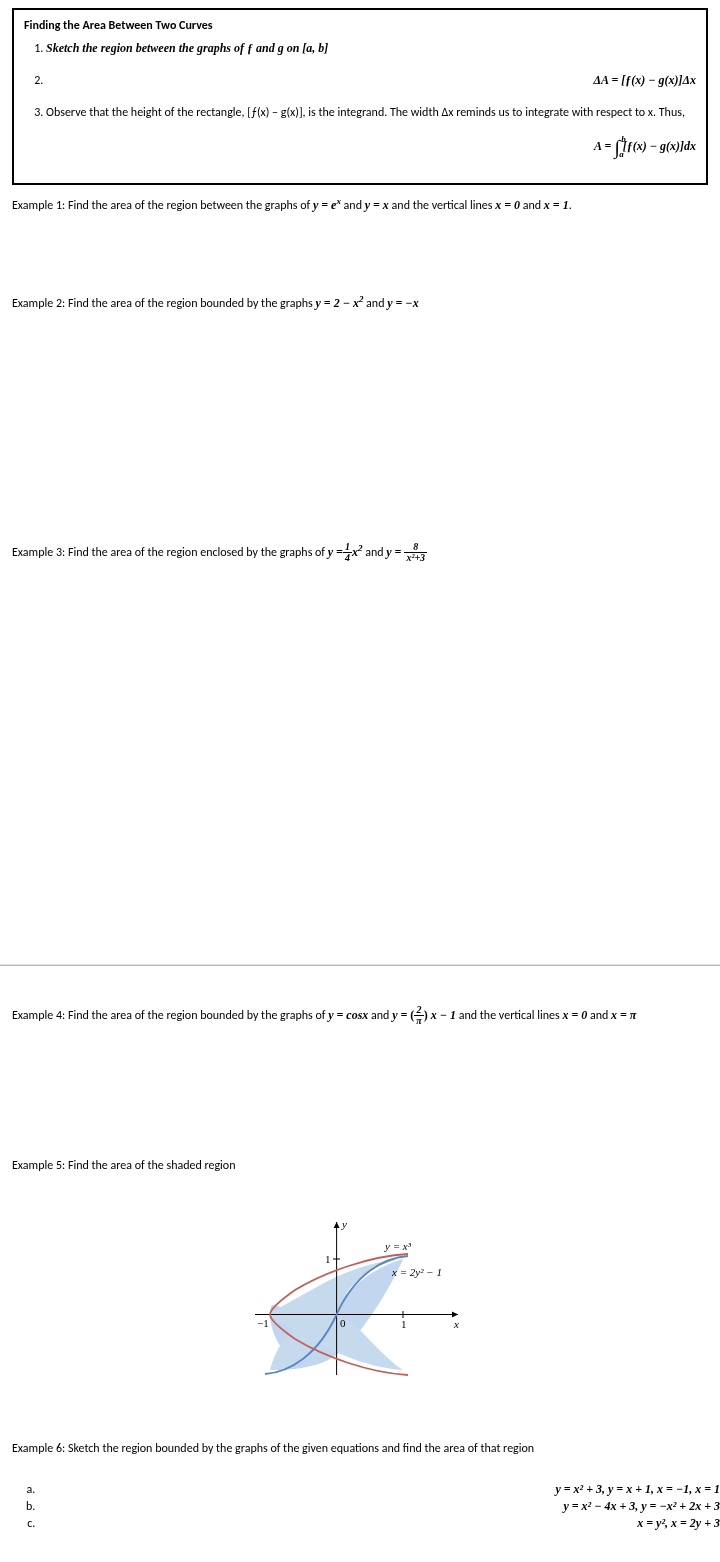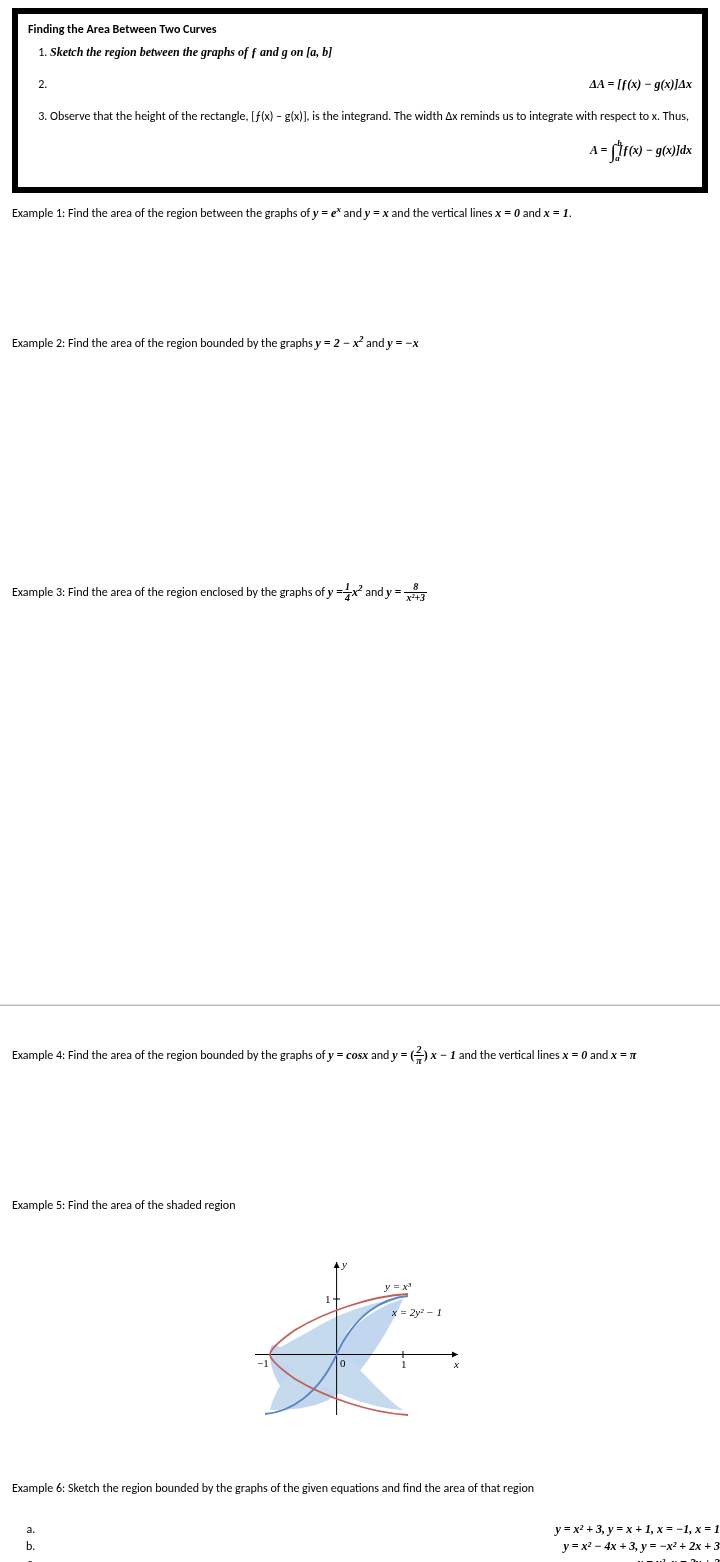--- a/index.html
+++ b/index.html
@@ -8,21 +8,21 @@
     font-family: Calibri, Arial, sans-serif;
     font-size: 12px;
     color: #000;
     background: #fff;
   }
   .page {
     width: 720px;
     background: #fff;
   }
   .box {
-    border: 6px solid #000000;
+    border: 2px solid #000000;
     margin: 8px 12px 10px 12px;
     padding: 8px 10px 10px 10px;
   }
   .box-title {
     font-weight: bold;
     margin-bottom: 8px;
   }
   ol {
     margin: 0 0 0 22px;
     padding: 0;
@@ -33,21 +33,21 @@
   }
   .centered {
     text-align: right;
     margin: 16px 0;
     font-style: italic;
   }
   .example {
     margin: 10px 12px 0 12px;
     line-height: 1.4;
   }
-  .ex1 { margin-bottom: 112px; }
+  .ex1 { margin-bottom: 80px; }
   .ex2 { margin-bottom: 230px; }
   .ex3 { margin-bottom: 400px; }
   .separator {
     height: 0;
     border-top: 1px solid #ddd;
     border-bottom: 1px solid #bbb;
     margin: 0 0 40px 0;
   }
   .ex4 { margin-bottom: 130px; }
   .ex5 { margin-bottom: 36px; }

